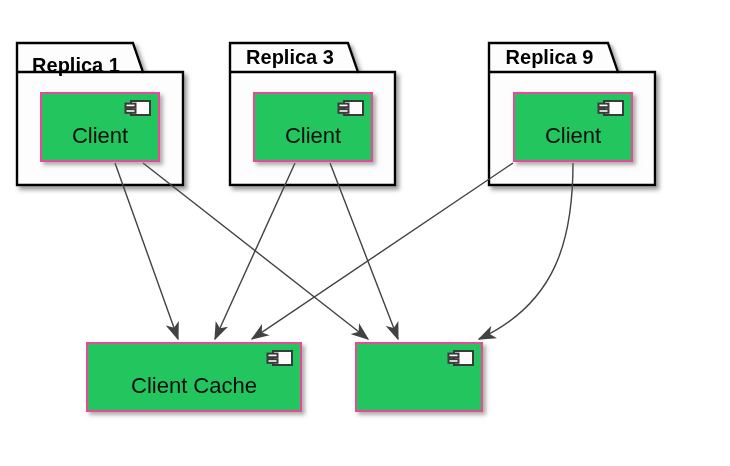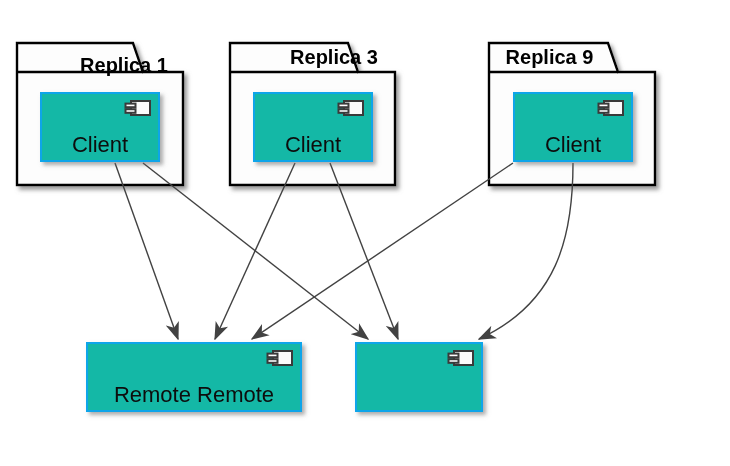--- a/index.html
+++ b/index.html
@@ -22,27 +22,27 @@
     align-items: center;
     justify-content: center;
     font-size: 20px;
     font-weight: bold;
     color: #000000;
     white-space: nowrap;
   }
   .component {
     position: absolute;
     box-sizing: border-box;
-    background: #14b8a6;
-    border: 2px solid #0ea5e9;
+    background: #22c55e;
+    border: 2px solid #ec4899;
     box-shadow: 3px 3px 4px rgba(105,105,105,0.55);
     display: flex;
     align-items: flex-end;
     justify-content: center;
-    padding-bottom: 2px;
+    padding-bottom: 11px;
   }
   .component .label {
     font-size: 22px;
     color: #0d0d0d;
     white-space: nowrap;
   }
   .comp-icon {
     position: absolute;
     top: 5px;
     right: 6px;
@@ -75,22 +75,22 @@
     <g fill="none" stroke="#424242" stroke-width="1.4">
       <path d="M115,163 L178,339" marker-end="url(#arrow)"></path>
       <path d="M143,163 L368,339" marker-end="url(#arrow)"></path>
       <path d="M295,163 L215,339" marker-end="url(#arrow)"></path>
       <path d="M330,163 L398,339" marker-end="url(#arrow)"></path>
       <path d="M513,163 L252,339" marker-end="url(#arrow)"></path>
       <path d="M573,163 C573,238 557,303 479,339" marker-end="url(#arrow)"></path>
     </g>
   </svg>
 
-  <div class="pkg-title" style="left:17px; top:43px; width:118px; height:44px;padding-left:48px;">Replica 1</div>
-  <div class="pkg-title" style="left:230px; top:43px; width:120px; height:29px;margin-left:44px;">Replica 3</div>
+  <div class="pkg-title" style="left:17px; top:43px; width:118px; height:44px;">Replica 1</div>
+  <div class="pkg-title" style="left:230px; top:43px; width:120px; height:29px;">Replica 3</div>
   <div class="pkg-title" style="left:489px; top:43px; width:121px; height:29px;">Replica 9</div>
 
   <div class="component" style="left:40px; top:92px; width:120px; height:70px;">
     <svg class="comp-icon" width="28" height="18" viewBox="0 0 28 18">
       <g stroke="#3A3A3A" stroke-width="2" fill="#FCFCFC">
         <rect x="7" y="2" width="19" height="14"></rect>
         <rect x="1.5" y="4.6" width="10" height="3.6"></rect>
         <rect x="1.5" y="10.2" width="10" height="3.6"></rect>
       </g>
     </svg>
@@ -120,21 +120,21 @@
   </div>
 
   <div class="component" style="left:86px; top:342px; width:216px; height:70px;">
     <svg class="comp-icon" width="28" height="18" viewBox="0 0 28 18">
       <g stroke="#3A3A3A" stroke-width="2" fill="#FCFCFC">
         <rect x="7" y="2" width="19" height="14"></rect>
         <rect x="1.5" y="4.6" width="10" height="3.6"></rect>
         <rect x="1.5" y="10.2" width="10" height="3.6"></rect>
       </g>
     </svg>
-    <span class="label">Remote Remote</span>
+    <span class="label">Client Cache</span>
   </div>
 
   <div class="component" style="left:355px; top:342px; width:128px; height:70px;">
     <svg class="comp-icon" width="28" height="18" viewBox="0 0 28 18">
       <g stroke="#3A3A3A" stroke-width="2" fill="#FCFCFC">
         <rect x="7" y="2" width="19" height="14"></rect>
         <rect x="1.5" y="4.6" width="10" height="3.6"></rect>
         <rect x="1.5" y="10.2" width="10" height="3.6"></rect>
       </g>
     </svg>

